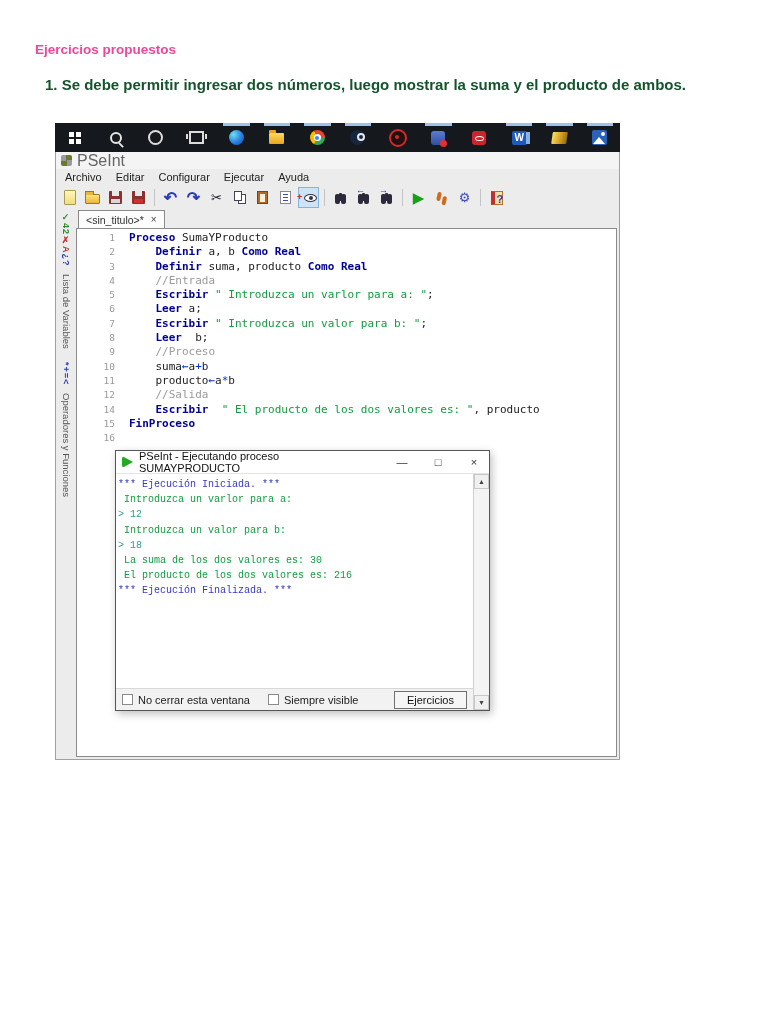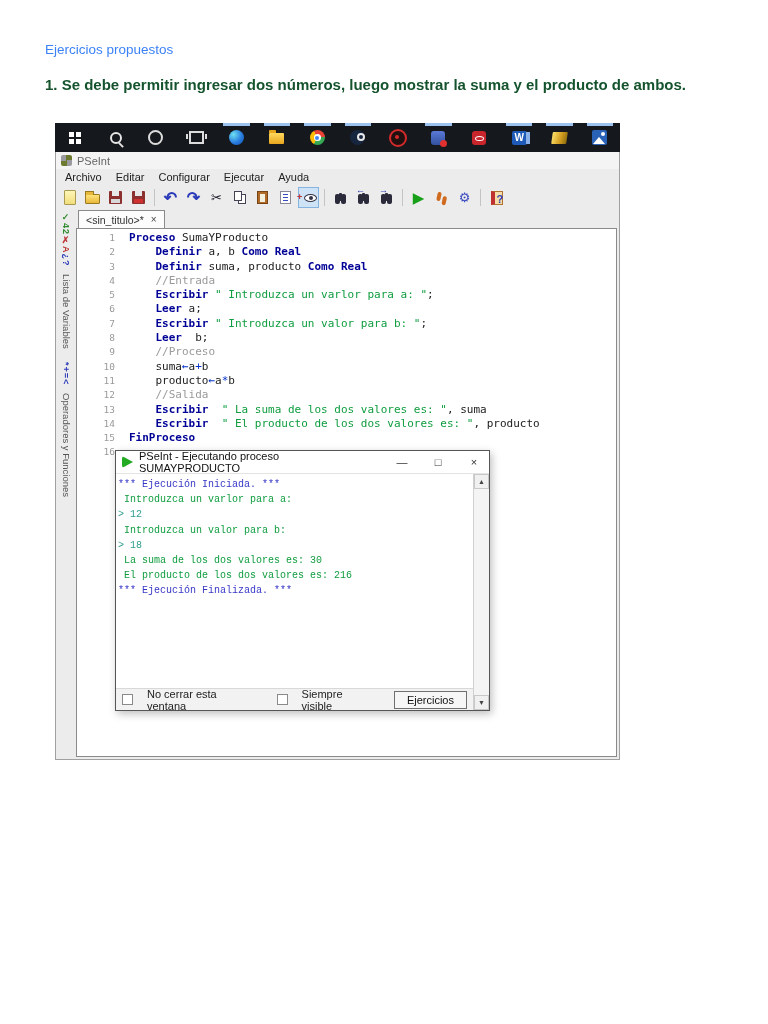--- a/index.html
+++ b/index.html
@@ -1,18 +1,18 @@
 <!DOCTYPE html>
 <html><head>
 <meta charset="utf-8">
 <style>
   html,body{margin:0;padding:0;background:#fff}
   #page{position:relative;width:768px;height:1024px;background:#fff;overflow:hidden;
         font-family:"Liberation Sans",sans-serif}
-  .doc-heading{position:absolute;left:45px;top:42px;font-size:13.5px;font-weight:normal;color:#3b82f6}
+  .doc-heading{position:absolute;left:35px;top:42px;font-size:13.5px;font-weight:bold;color:#ec4899}
   .doc-paragraph{position:absolute;left:45px;top:76px;font-size:15px;font-weight:bold;color:#14532d}
 
   
   #shot{position:absolute;left:55px;top:123px;width:565px;height:637px}
 
   
   .taskbar{position:relative;height:29px;background:#15181c;display:flex}
   .ti{position:relative;flex:1;display:flex;align-items:center;justify-content:center;height:100%}
   .ind{position:absolute;top:0;left:7px;right:7px;height:3px;background:#9cc3ef}
   .ti i{display:block;font-style:normal}
@@ -47,21 +47,21 @@
   .t-game i{width:15px;height:12px;background:linear-gradient(100deg,#ffe26a,#cf9a1e 60%,#8a6a10);transform:skewX(-8deg);border-radius:1px}
   .t-photos i{width:15px;height:15px;background:#2a62b8;border-radius:2px;position:relative;overflow:hidden}
   .t-photos i::before{content:"";position:absolute;right:2px;top:2px;width:4px;height:4px;background:#fff;border-radius:50%}
   .t-photos i::after{content:"";position:absolute;left:1px;bottom:1px;border-left:6px solid transparent;border-right:6px solid transparent;border-bottom:7px solid #fff}
 
   
   .pswin{position:absolute;left:0;top:29px;right:0;bottom:0;background:#ececec;border:1px solid #a0a0a0;border-top:none;display:flex;flex-direction:column}
   .titlebar{height:17px;display:flex;align-items:center;gap:5px;padding-left:5px;background:#f4f4f4}
   .pslogo{width:11px;height:11px;border-radius:2px;
      background:conic-gradient(#6b7a2e 0 25%,#9a9aa0 25% 50%,#6b7a2e 50% 75%,#9a9aa0 75%)}
-  .pstitle{font-size:11px;color:#666}
+  .pstitle{font-size:16px;color:#666}
   .menubar{height:16px;display:flex;align-items:center;font-size:11px;color:#222;padding-left:2px}
   .mi{padding:0 7px;cursor:default}
   .toolbar{height:25px;display:flex;align-items:center;padding-left:2px}
   .tbi{width:21px;height:21px;display:flex;align-items:center;justify-content:center;position:relative;margin:0 1px;box-sizing:border-box}
   .tbi.sel{background:#cfe3f6;border:1px solid #86b4e0}
   .tb-sep{width:1px;height:17px;background:#c4c4c4;margin:0 4px}
   .tbi i{display:block;font-style:normal;box-sizing:border-box}
   .tbi .g{font-size:14px;line-height:1}
   .i-new-file i{width:12px;height:15px;background:linear-gradient(#fff6b8,#f0dd7a);border:1px solid #a89a50;border-radius:1px}
   .i-open-file i{width:15px;height:10px;background:linear-gradient(#ffe27a,#e8b83a);border:1px solid #9a7a20;border-radius:1px;position:relative;margin-top:3px}
@@ -116,21 +116,21 @@
   .dicon{width:0;height:0;border-left:11px solid #22aa22;border-top:6px solid transparent;border-bottom:6px solid transparent;border-radius:3px}
   .dtext{font-size:11px;color:#111;flex:1}
   .dbtn{width:30px;text-align:center;font-size:11px;color:#333;height:22px;line-height:22px}
   .dbody{flex:1;display:flex;min-height:0}
   .dleft{flex:1;display:flex;flex-direction:column;min-width:0}
   .console{flex:1;padding:3px 2px;font-family:Liberation Mono, monospace;font-size:10px;line-height:15.2px;white-space:pre;overflow:hidden}
   .cl-sys{color:#3737c8}
   .cl-out{color:#0f9d3f}
   .cl-in{color:#2f9e8f}
   .dbottom{height:21px;background:#f2f2f2;border-top:1px solid #d8d8d8;display:flex;align-items:center;padding:0 6px;gap:18px;font-size:11px;color:#222;flex:none}
-  .opt{display:flex;align-items:center;gap:14px}
+  .opt{display:flex;align-items:flex-start;gap:5px}
   .cb{width:11px;height:11px;background:#fff;border:1px solid #8a8a8a;flex:none;box-sizing:border-box}
   .restart{margin-left:auto;font-size:11px;padding:0 12px;background:#f6f6f6;border:1px solid #707070;font-family:inherit;color:#111;height:18px}
   .dscroll{width:15px;display:flex;flex-direction:column;border-left:1px solid #d0d0d0;background:#f4f4f4;flex:none}
   .sbtn{height:15px;display:flex;align-items:center;justify-content:center;font-size:7px;color:#444;border:1px solid #c8c8c8;background:#f0f0f0;box-sizing:border-box}
   .strack{flex:1}
 </style>
 </head>
 <body>
 
 <div id="page">
@@ -281,21 +281,20 @@
               <div class="code-line"><span class="ln">3</span><span class="ct"><span class="tk-pl">    </span><span class="tk-kw">Definir</span><span class="tk-pl"> suma, producto </span><span class="tk-kw">Como Real</span></span></div>
               <div class="code-line"><span class="ln">4</span><span class="ct"><span class="tk-cmt">    //Entrada</span></span></div>
               <div class="code-line"><span class="ln">5</span><span class="ct"><span class="tk-pl">    </span><span class="tk-kw">Escribir</span><span class="tk-str"> " Introduzca un varlor para a: "</span><span class="tk-pl">;</span></span></div>
               <div class="code-line"><span class="ln">6</span><span class="ct"><span class="tk-pl">    </span><span class="tk-kw">Leer</span><span class="tk-pl"> a;</span></span></div>
               <div class="code-line"><span class="ln">7</span><span class="ct"><span class="tk-pl">    </span><span class="tk-kw">Escribir</span><span class="tk-str"> " Introduzca un valor para b: "</span><span class="tk-pl">;</span></span></div>
               <div class="code-line"><span class="ln">8</span><span class="ct"><span class="tk-pl">    </span><span class="tk-kw">Leer</span><span class="tk-pl">  b;</span></span></div>
               <div class="code-line"><span class="ln">9</span><span class="ct"><span class="tk-cmt">    //Proceso</span></span></div>
               <div class="code-line"><span class="ln">10</span><span class="ct"><span class="tk-pl">    suma</span><span class="tk-op">←</span><span class="tk-pl">a</span><span class="tk-op">+</span><span class="tk-pl">b</span></span></div>
               <div class="code-line"><span class="ln">11</span><span class="ct"><span class="tk-pl">    producto</span><span class="tk-op">←</span><span class="tk-pl">a</span><span class="tk-op">*</span><span class="tk-pl">b</span></span></div>
               <div class="code-line"><span class="ln">12</span><span class="ct"><span class="tk-cmt">    //Salida</span></span></div>
-              <div class="code-line"><span class="ln">13</span><span class="ct"><span class="tk-pl">    </span><span class="tk-kw">Escribir</span><span class="tk-pl">  </span><span class="tk-str">" La suma de los dos valores es: "</span><span class="tk-pl">, suma</span></span></div>
               <div class="code-line"><span class="ln">14</span><span class="ct"><span class="tk-pl">    </span><span class="tk-kw">Escribir</span><span class="tk-pl">  </span><span class="tk-str">" El producto de los dos valores es: "</span><span class="tk-pl">, producto</span></span></div>
               <div class="code-line"><span class="ln">15</span><span class="ct"><span class="tk-kw">FinProceso</span></span></div>
               <div class="code-line"><span class="ln">16</span><span class="ct"></span></div>
             </div>
         </div>
       </div>
     </div>
 
     <div class="dialog">
       <div class="dtitle">

